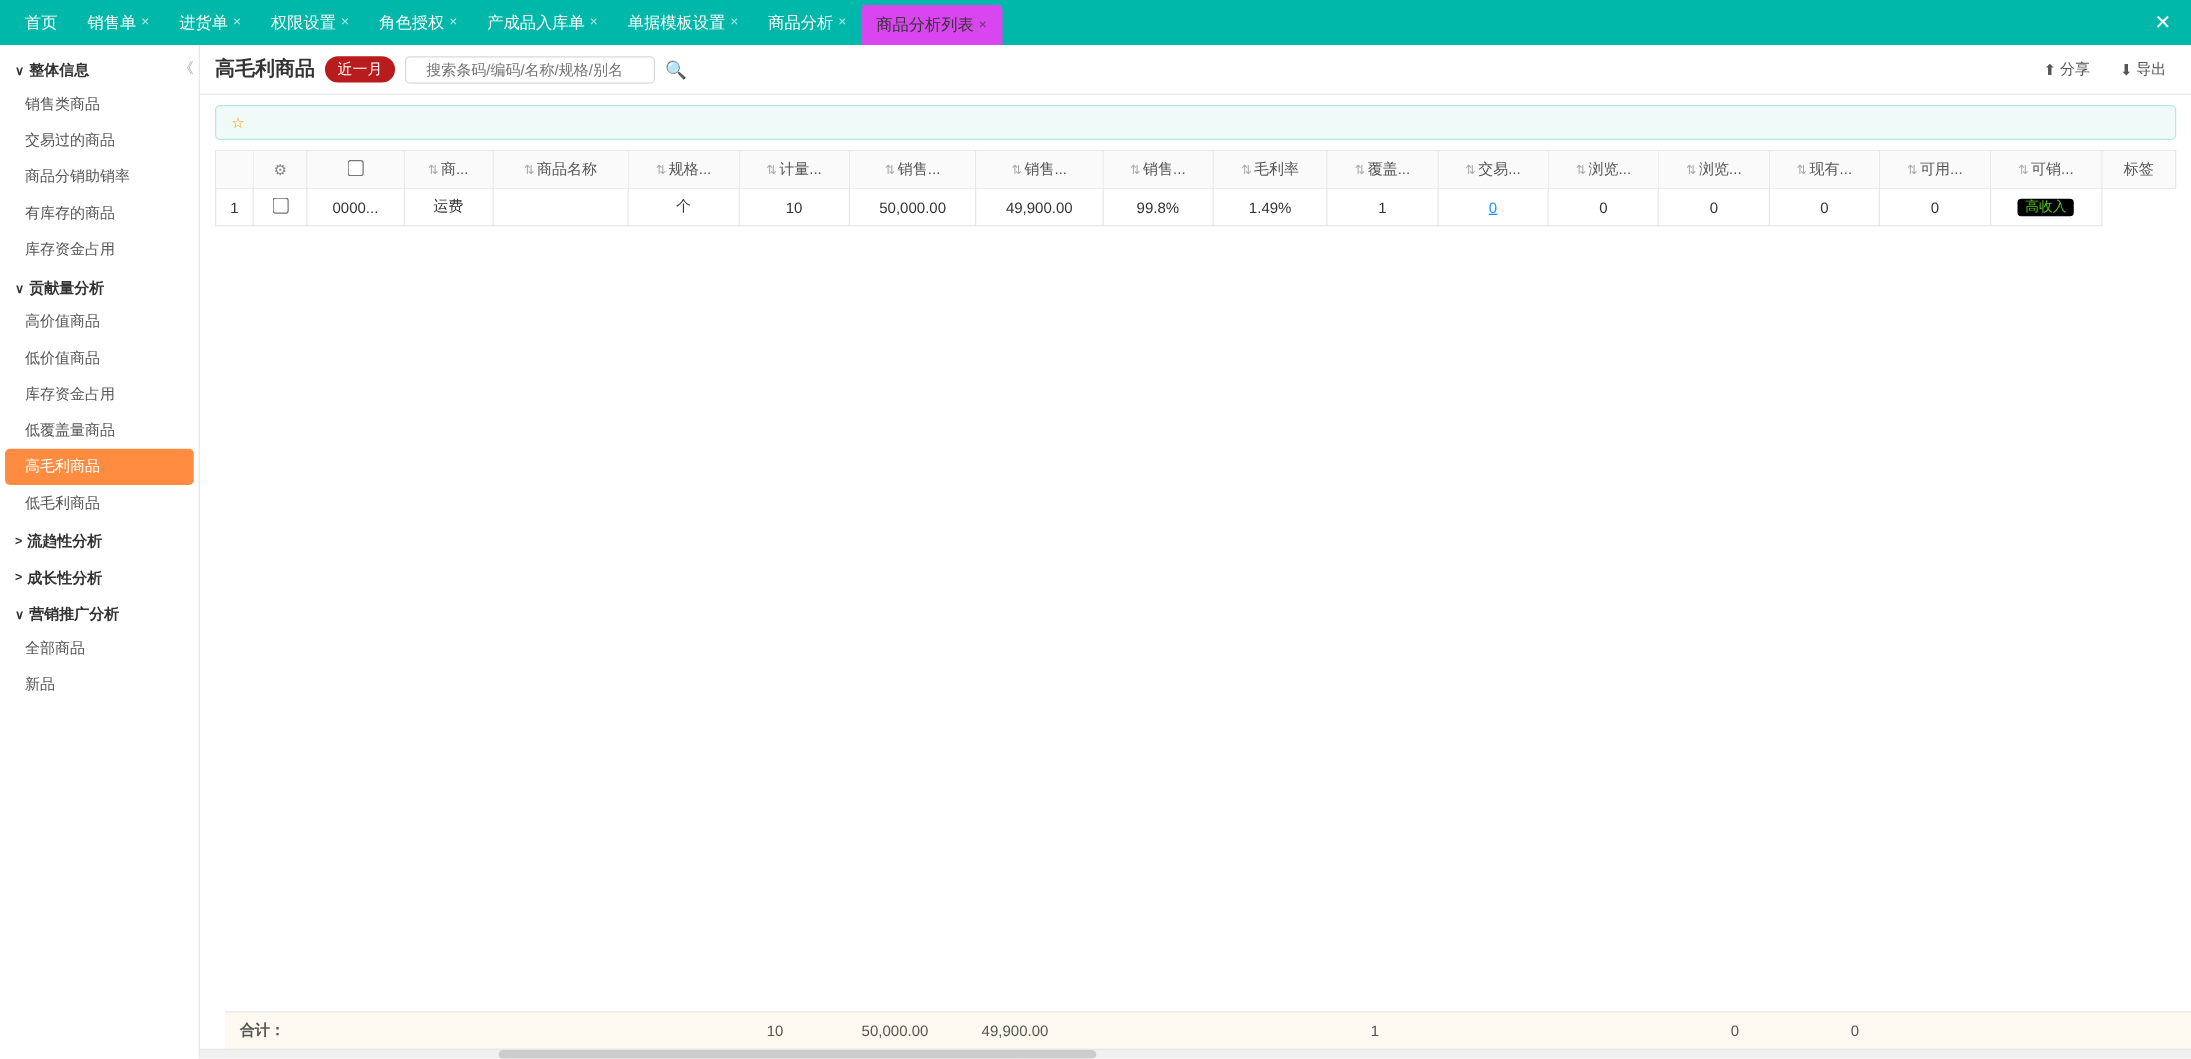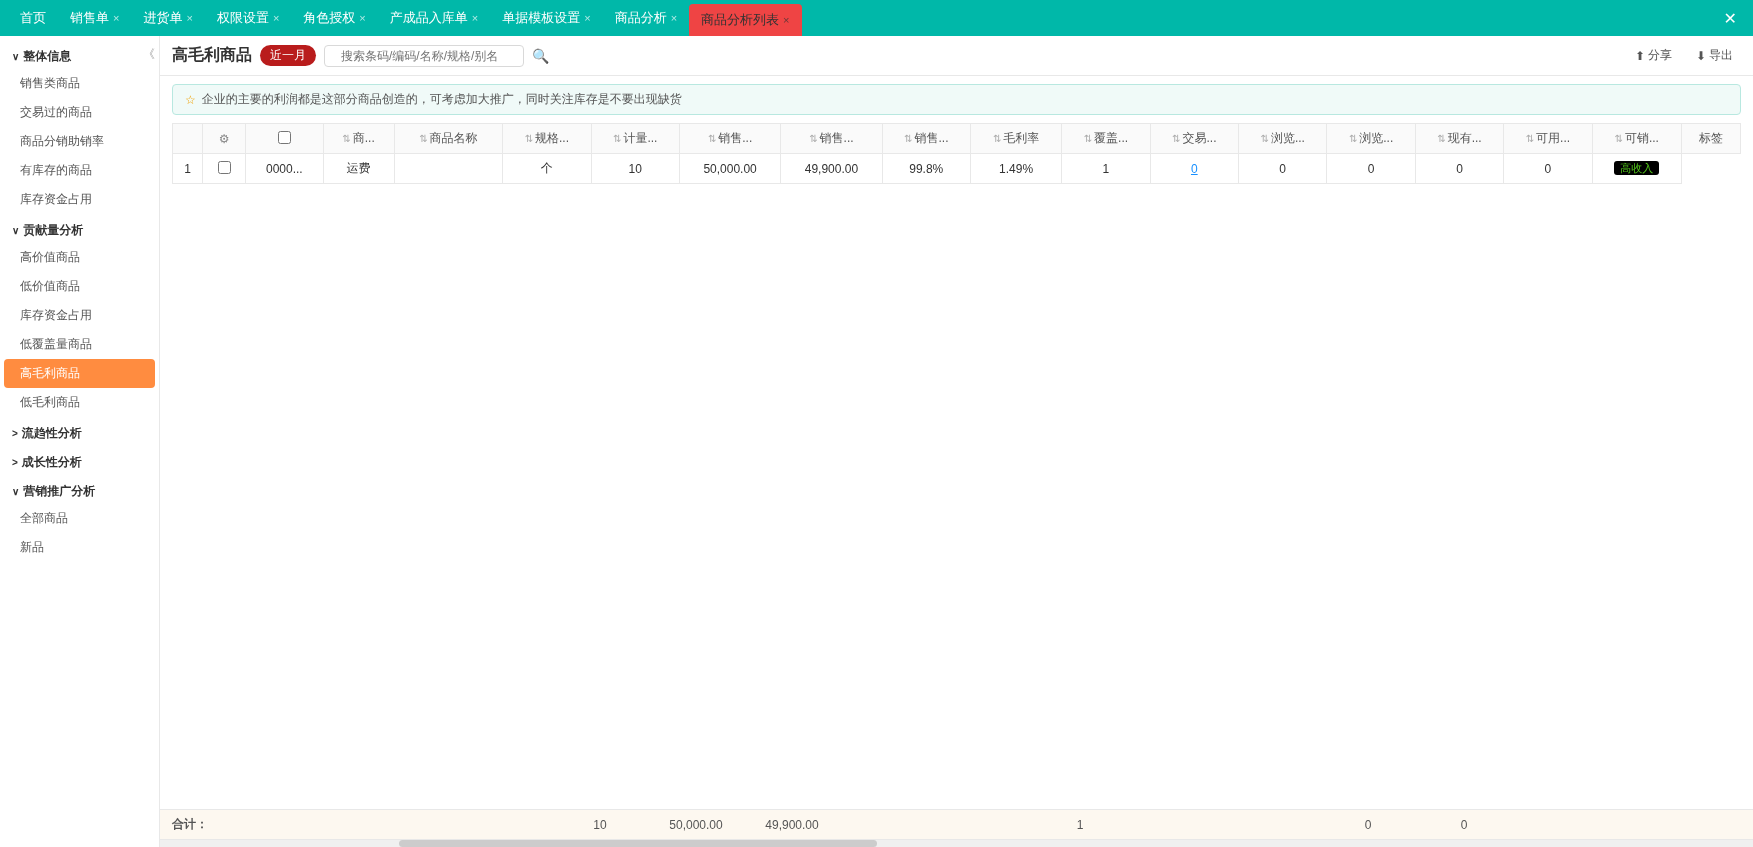--- a/index.html
+++ b/index.html
@@ -19,21 +19,21 @@
       height: 36px;
       display: flex;
       align-items: center;
       cursor: pointer;
       white-space: nowrap;
       font-size: 13px;
       color: white;
       position: relative;
     }
     .nav-item.active {
-      background: #ef4444;
+      background: #d946ef;
       color: #333;
       border-radius: 4px 4px 0 0;
       margin-top: 4px;
       height: 32px;
     }
     .nav-close {
       margin-left: 4px;
       font-size: 11px;
       opacity: 0.7;
       cursor: pointer;
@@ -224,20 +224,21 @@
     
     .table-footer {
       background: #fdf8f0;
       border-top: 1px solid #e8e8e8;
       padding: 6px 12px;
       display: flex;
       align-items: center;
       gap: 16px;
       font-size: 12px;
       color: #555;
+      margin-left: 20px;
     }
     .footer-label { font-weight: bold; margin-right: 8px; }
     .footer-cell {
       min-width: 80px;
       text-align: center;
     }
 
     
     .bottom-scrollbar {
       height: 8px;
@@ -325,21 +326,20 @@
         <span>分享</span>
       </button>
       <button class="action-btn">
         <span>⬇</span>
         <span>导出</span>
       </button>
     </div>
 
     <div class="info-bar">
       <span class="info-icon">☆</span>
-      <span>企业的主要的利润都是这部分商品创造的，可考虑加大推广，同时关注库存是不要出现缺货</span>
     </div>
 
     <div class="table-wrapper">
       <table>
         <thead id="table-head">
             <tr>
               <th style="width: 30px;"></th>
               <th><span style="color:#888;">⚙</span></th>
               <th><input type="checkbox" style=""></th>
               <th><span class="col-sort">⇅</span>商...</th>

